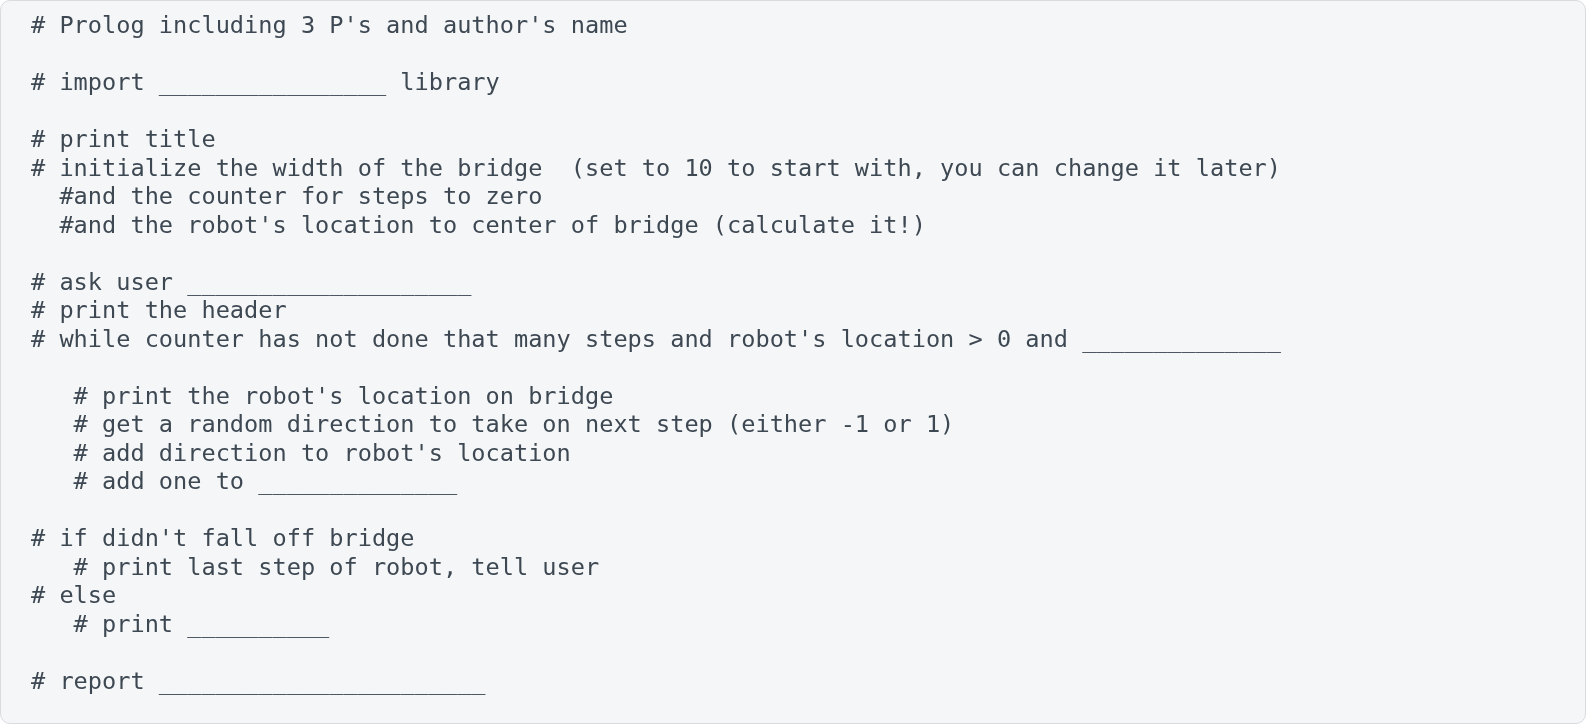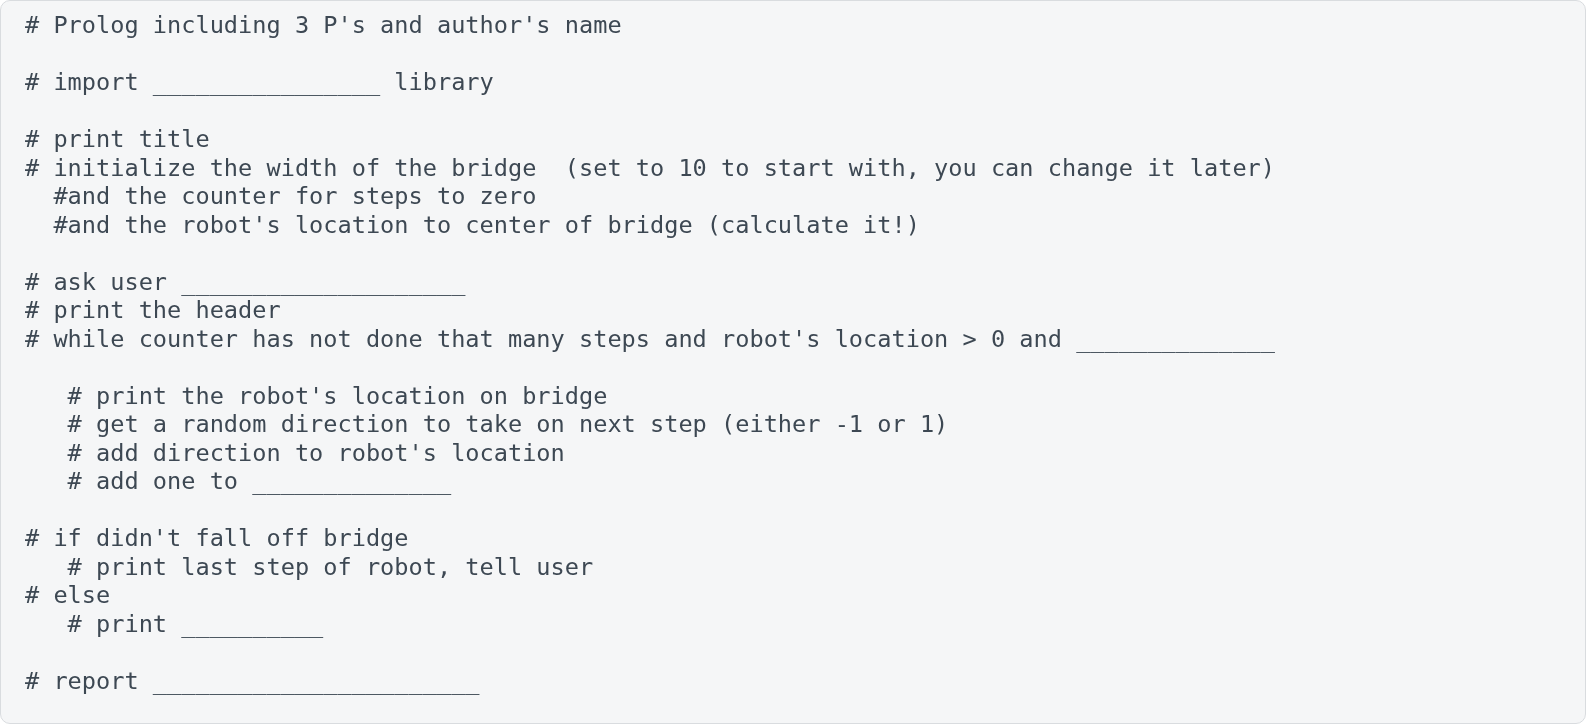--- a/index.html
+++ b/index.html
@@ -16,21 +16,21 @@
     width: 1586px;
     height: 724px;
     overflow: hidden;
   }
   .code-panel {
     width: 1586px;
     height: 724px;
     background: var(--panel-bg);
     border: 1px solid var(--panel-border);
     border-radius: 10px;
-    padding: 10px 12px 0 24px;
+    padding: 10px 12px 0 30px;
     overflow: hidden;
   }
   .code-block {
     margin: 0;
     font-family: "DejaVu Sans Mono", "Liberation Mono", monospace;
     font-size: 23.6px;
     color: var(--text-color);
   }
   .code-line {
     height: 28.5px;

